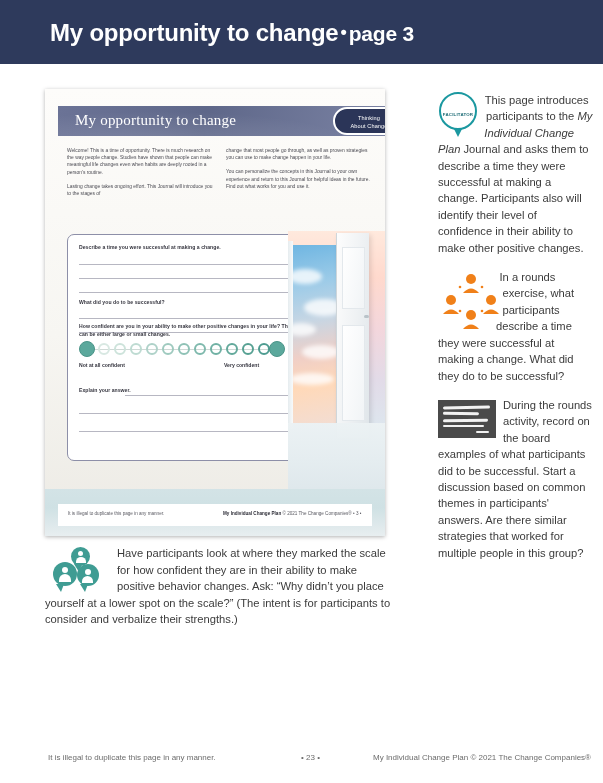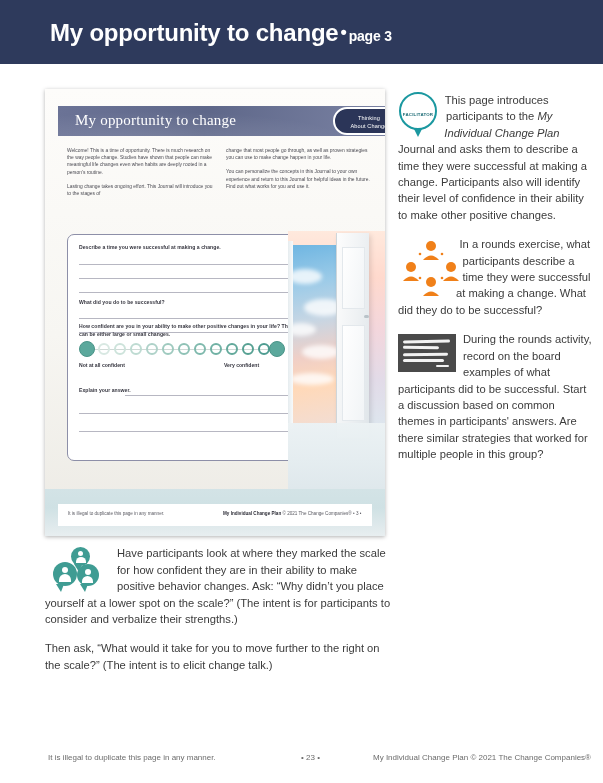--- a/index.html
+++ b/index.html
@@ -24,21 +24,21 @@
     font-weight: bold;
     letter-spacing: -0.2px;
     white-space: nowrap;
   }
   .topbar-title .sep {
     font-size: 18px;
     vertical-align: 3px;
     padding: 0 2px;
   }
   .topbar-title .pagenum {
-    font-size: 14px;
+    font-size: 21px;
     font-weight: bold;
   }
 
   
   .doc {
     position: absolute; left: 45px; top: 89px;
     width: 340px; height: 447px;
     background: #fbfaf7;
     box-shadow: 0 1px 4px rgba(0,0,0,0.30);
     overflow: hidden;
@@ -226,20 +226,21 @@
   .notes {
     position: absolute; left: 398px; top: 92px;
     width: 195px;
   }
   .note {
     position: relative;
     font-size: 11.2px;
     line-height: 16.4px;
     color: #3b3b3b;
     margin-bottom: 13px;
+    margin-left: 40px;
   }
   .note p { margin: 0; }
   .note i { font-style: italic; }
 
   .icon-facilitator {
     float: left; shape-outside: circle(50%);
     width: 42px; height: 48px; margin: 0 6px 0 0;
     position: relative;
   }
   .pin-circle {
@@ -477,20 +478,19 @@
     <div class="bub" style="left:0px; top:15px; width:24px; height:24px;">
       <div class="head" style="left:9px; top:5px; width:6px; height:6px;"></div>
       <div class="body" style="left:6px; top:12px; width:12px; height:8px;"></div>
     </div>
     <div class="bub" style="left:24px; top:17px; width:22px; height:22px;">
       <div class="head" style="left:8px; top:5px; width:6px; height:6px;"></div>
       <div class="body" style="left:5px; top:12px; width:11px; height:7px;"></div>
     </div>
   </div>
   <p>Have participants look at where they marked the scale for how confident they are in their ability to make positive behavior changes. Ask: “Why didn’t you place yourself at a lower spot on the scale?” (The intent is for participants to consider and verbalize their strengths.)</p>
-  <p>Then ask, “What would it take for you to move further to the right on the scale?” (The intent is to elicit change talk.)</p>
 </div>
 
 <div class="pagefooter">
   <div class="pf-left">It is illegal to duplicate this page in any manner.</div>
   <div class="pf-mid">• 23 •</div>
   <div class="pf-right">My Individual Change Plan  © 2021 The Change Companies®</div>
 </div>
 
 </body></html>

